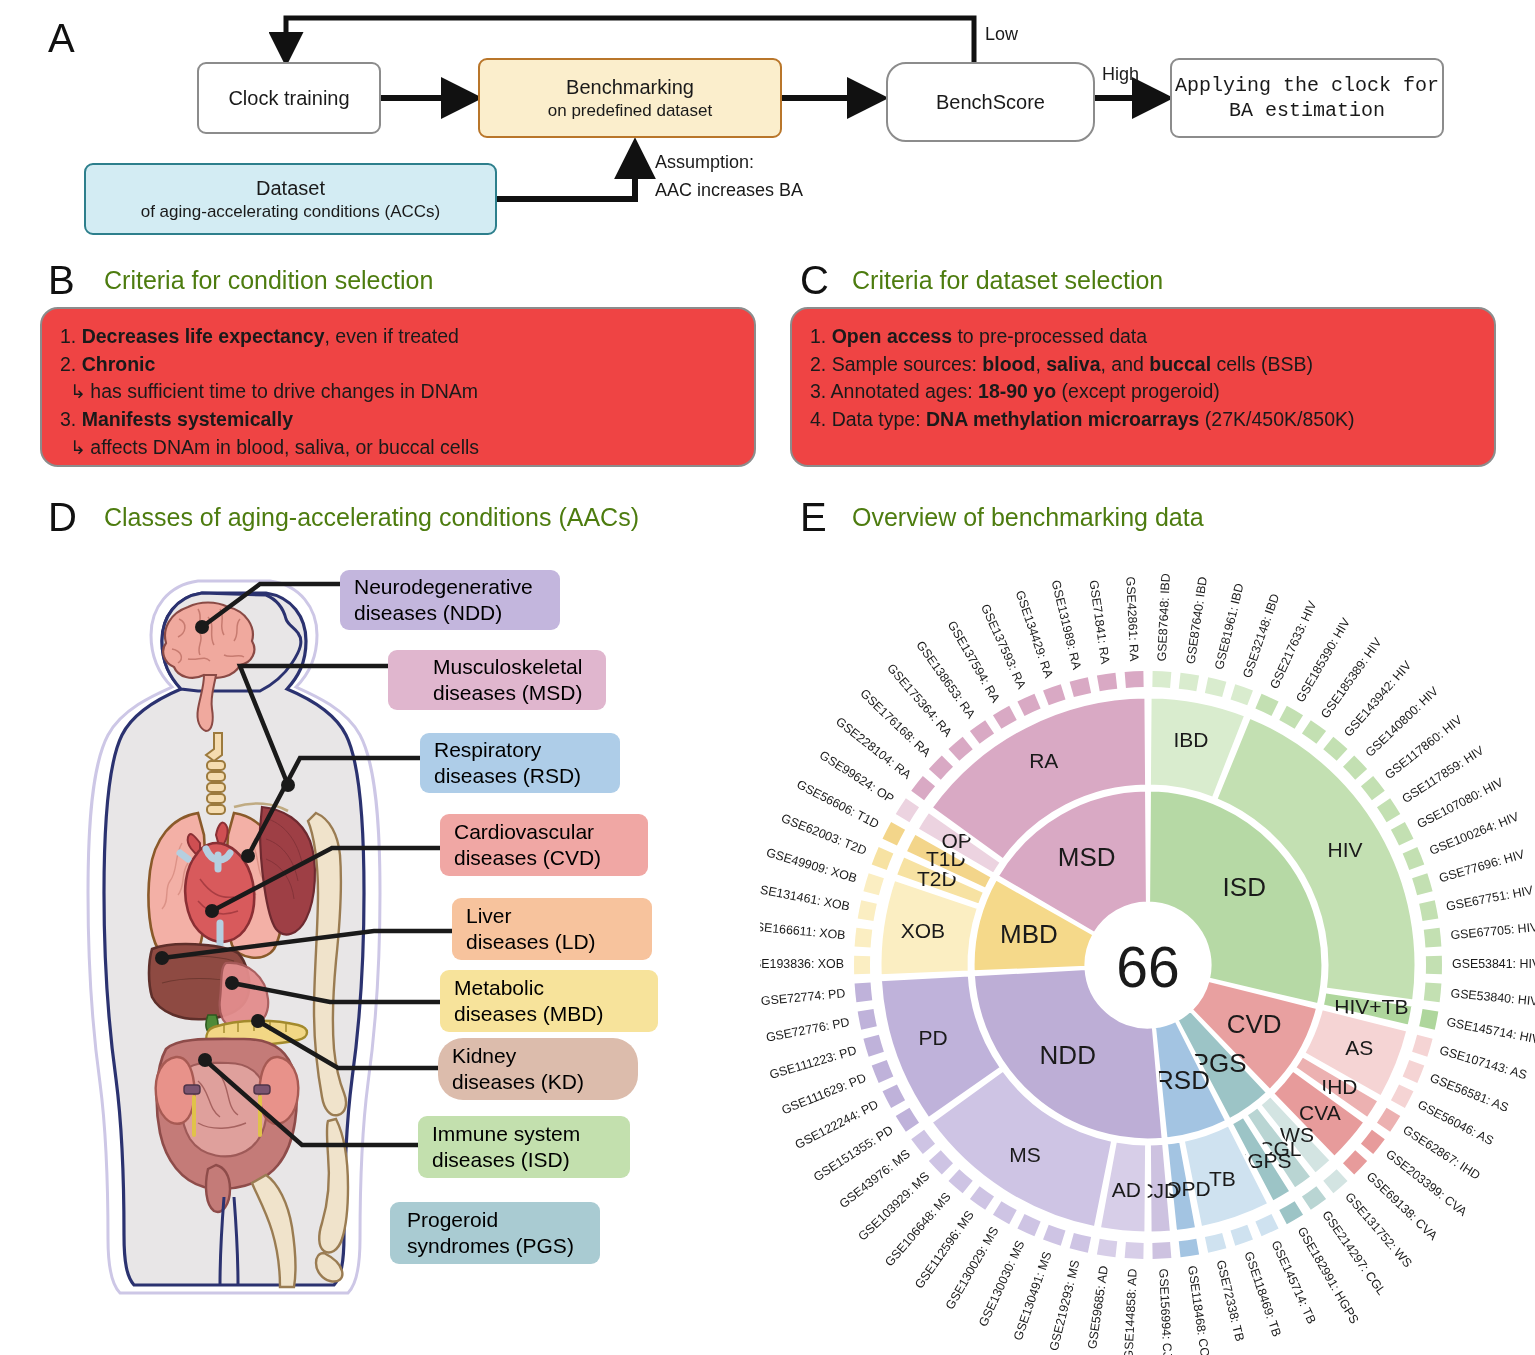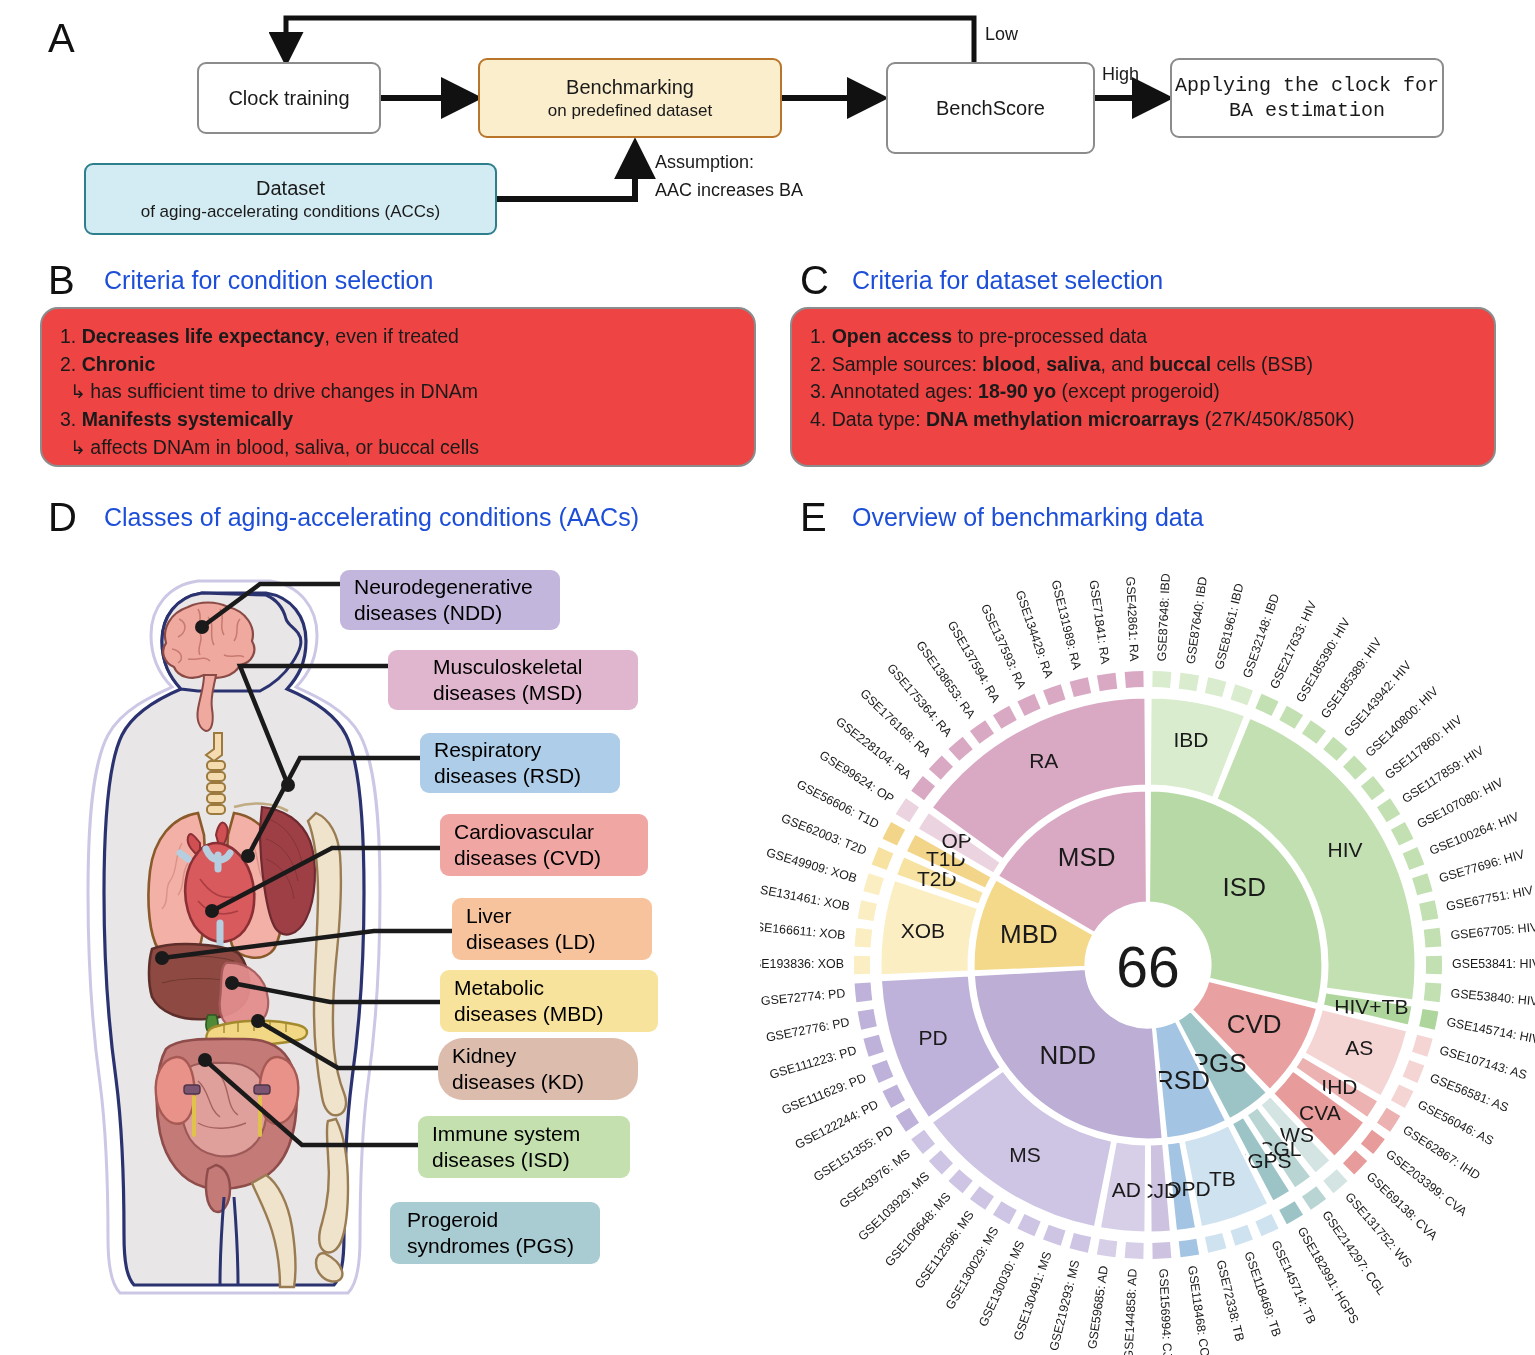--- a/index.html
+++ b/index.html
@@ -7,21 +7,21 @@
   body {
     width:1535px; height:1355px; background:#ffffff;
     font-family:"Liberation Sans", sans-serif; color:#1a1a1a;
     position:relative; overflow:hidden;
   }
   .panel-letter {
     position:absolute; font-size:40px; font-weight:400;
     font-family:"Liberation Sans", sans-serif; color:#111; line-height:1;
   }
   .panel-title {
-    position:absolute; font-size:25px; color:#1d4ed8; line-height:1;
+    position:absolute; font-size:25px; color:#4d7c0f; line-height:1;
     white-space:nowrap;
   }
 
   
   .flowbox {
     position:absolute; border:2.5px solid #8c8c8c; border-radius:9px;
     background:#fff; display:flex; flex-direction:column;
     align-items:center; justify-content:center; text-align:center;
     line-height:1.25;
   }
@@ -85,21 +85,21 @@
 
 <div class="flowbox" style="left:197px; top:62px; width:184px; height:72px;">
   <div class="l1">Clock training</div>
 </div>
 
 <div class="flowbox accent" style="left:478px; top:58px; width:304px; height:80px;">
   <div class="l1">Benchmarking</div>
   <div class="l2">on predefined dataset</div>
 </div>
 
-<div class="flowbox" style="left:886px; top:62px; width:209px; height:92px;">
+<div class="flowbox" style="left:886px; top:62px; width:209px; height:80px;border-radius:20px;">
   <div class="l1">BenchScore</div>
 </div>
 
 <div class="flowbox" style="left:1170px; top:58px; width:274px; height:80px;font-family:Liberation Mono, monospace;">
   <div class="l1">Applying the clock for</div>
   <div class="l1">BA estimation</div>
 </div>
 
 <div class="flowbox data" style="left:84px; top:163px; width:413px; height:72px;">
   <div class="l1">Dataset</div>
@@ -354,21 +354,21 @@
     <circle cx="232" cy="983" r="7"></circle>
     <circle cx="258" cy="1021" r="7"></circle>
     <circle cx="205" cy="1060" r="7"></circle>
   </g>
 </svg>
 
 <div class="class-chip" style="left:340px; top:570px; width:220px; height:60px; background:#c3b6dd;">
   <span>Neurodegenerative</span>
   <span>diseases (NDD)</span>
 </div>
-<div class="class-chip" style="left:388px; top:650px; width:250px; height:60px; background:#e0b6ce;padding-left:45px;">
+<div class="class-chip" style="left:388px; top:650px; width:218px; height:60px; background:#e0b6ce;padding-left:45px;">
   <span>Musculoskeletal</span>
   <span>diseases (MSD)</span>
 </div>
 <div class="class-chip" style="left:420px; top:733px; width:200px; height:60px; background:#aecde8;">
   <span>Respiratory</span>
   <span>diseases (RSD)</span>
 </div>
 <div class="class-chip" style="left:440px; top:814px; width:208px; height:62px; background:#f0a7a4;">
   <span>Cardiovascular</span>
   <span>diseases (CVD)</span>

